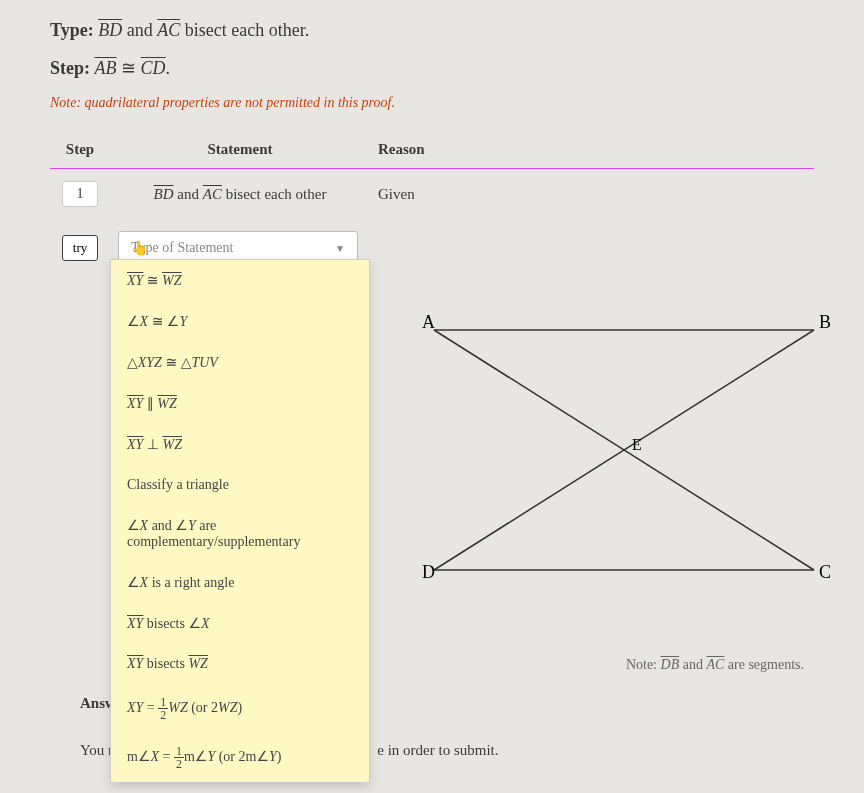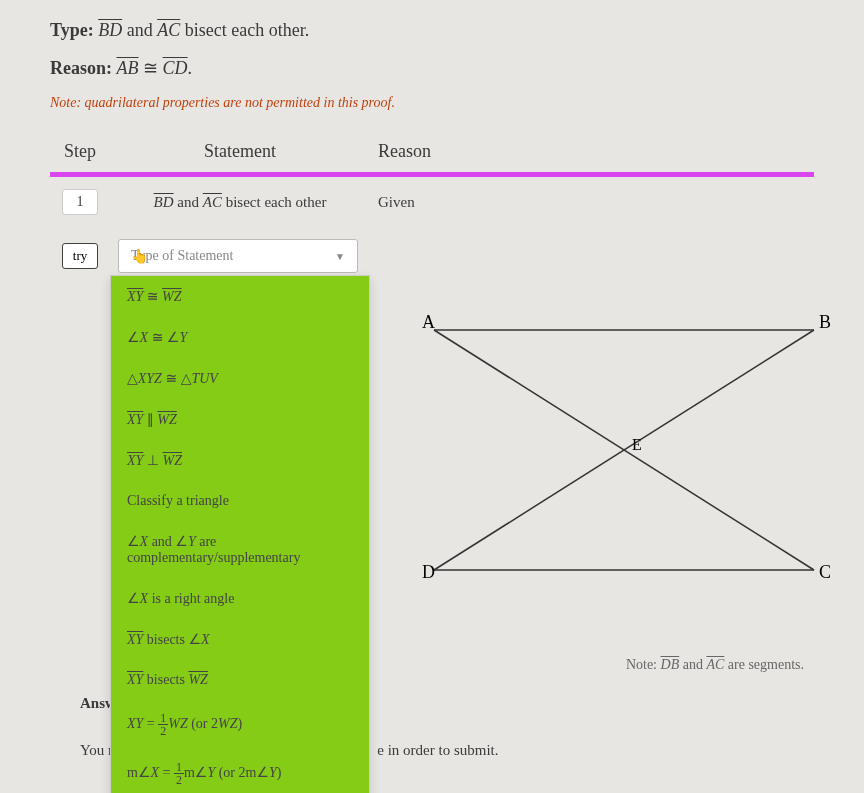--- a/index.html
+++ b/index.html
@@ -25,24 +25,24 @@
     }
     .overline { text-decoration: overline; display: inline-block; font-style: italic; }
     .math-it { font-style: italic; }
     .proof-table {
       width: 100%;
       border-collapse: collapse;
       margin-top: 10px;
     }
     .proof-header th {
       text-align: left;
-      font-weight: normal;
+      font-weight: bold;
       padding: 10px 8px;
-      font-size: 18px;
-      border-bottom: 5px solid #d946ef;
+      font-size: 15px;
+      border-bottom: 1px solid #d946ef;
     }
     .proof-header th:first-child { width: 60px; text-align: center; }
     .proof-header th:nth-child(2) { width: 260px; text-align: center;}
     .proof-row td {
       padding: 12px 8px;
       font-size: 15px;
       vertical-align: middle;
     }
     .proof-row .step-num {
       text-align: center;
@@ -79,24 +79,24 @@
       justify-content: space-between;
       align-items: center;
       cursor: pointer;
     }
     .dropdown-trigger .caret {
       font-size: 10px;
       color: #888;
     }
     .dropdown-menu {
       position: absolute;
-      top: 48px;
+      top: 40px;
       left: 0;
       width: 260px;
-      background: #84cc16;
+      background: #fef9c3;
       border: 1px solid #ccc;
       box-shadow: 0 4px 10px rgba(0,0,0,0.15);
       z-index: 10;
     }
     .dropdown-item {
       padding: 12px 16px;
       font-size: 14px;
       color: #444;
       cursor: pointer;
       font-family: Georgia, serif;
@@ -139,21 +139,21 @@
   </style>
 </head>
 <body>
 
 <div class="given-line">
   <b>Type:</b>
   <span><span class="overline">BD</span> and <span class="overline">AC</span> bisect each other.</span>
 </div>
 
 <div class="prove-line">
-  <b>Reason:</b>
+  <b>Step:</b>
   <span><span class="overline">AB</span> ≅ <span class="overline">CD</span>.</span>
 </div>
 
 <div class="note-line">Note: quadrilateral properties are <em>not</em> permitted in this proof.</div>
 
 <table class="proof-table">
   <tbody>
       <tr class="proof-header">
     <th>Step</th>
     <th>Statement</th>

